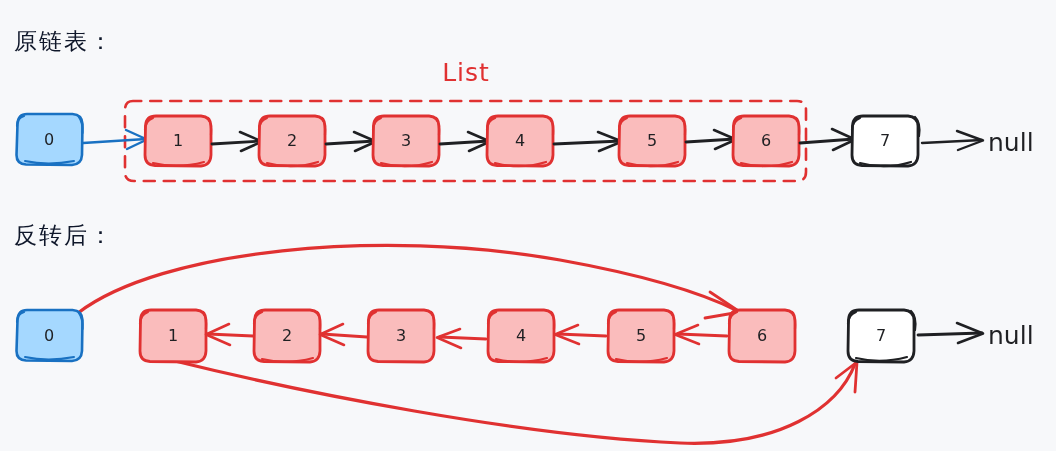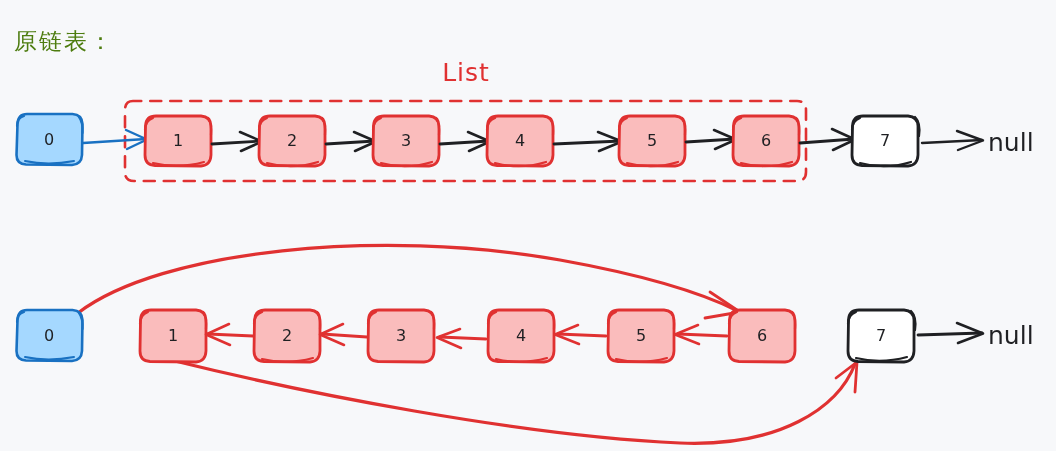--- a/index.html
+++ b/index.html
@@ -21,21 +21,21 @@
   }
   #stage > svg {
     position: absolute;
     left: 0;
     top: 0;
   }
   .cjk-label {
     position: absolute;
     font-family: "DejaVu Sans", "Liberation Sans", sans-serif;
     font-size: 23px;
-    color: #4d7c0f;
+    color: #0f172a;
     letter-spacing: 2px;
     white-space: nowrap;
   }
   .node-text {
     font-family: "DejaVu Sans", "Liberation Sans", sans-serif;
     font-size: 16px;
     fill: #1f2023;
     text-anchor: middle;
     dominant-baseline: middle;
   }
@@ -55,20 +55,21 @@
     letter-spacing: 1px;
   }
 </style>
 </head>
 <body>
 
 <div id="stage">
 
   <div class="cjk-label" id="label-original" style="left:14px; top:26px;">原链表：</div>
 
+  <div class="cjk-label" id="label-reversed" style="left:14px; top:220px;">反转后：</div>
 
   <svg width="1056" height="451" viewBox="0 0 1056 451">
 
     <g>
 
       <g>
         <path d="M133 101 Q125 101 125 110 L125 172 Q125 181 134 181 L797 181 Q806 181 806 172 L806 110 Q806 101 797 101 Z" fill="none" stroke="#e03131" stroke-width="2.6" stroke-dasharray="11 9" stroke-linecap="round"></path>
       </g>
 
       <text class="list-text" x="466" y="74">List</text>

